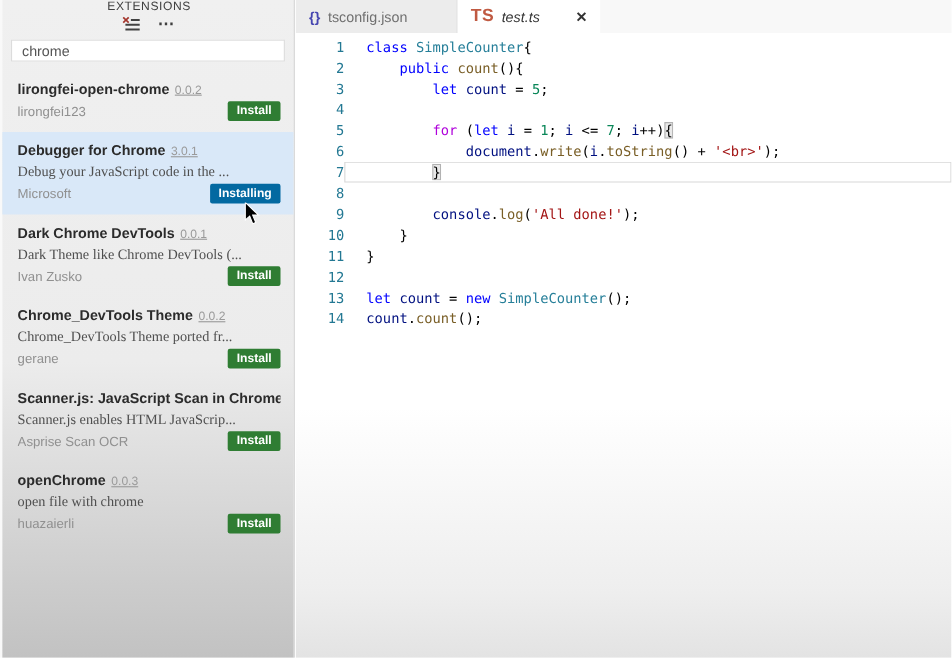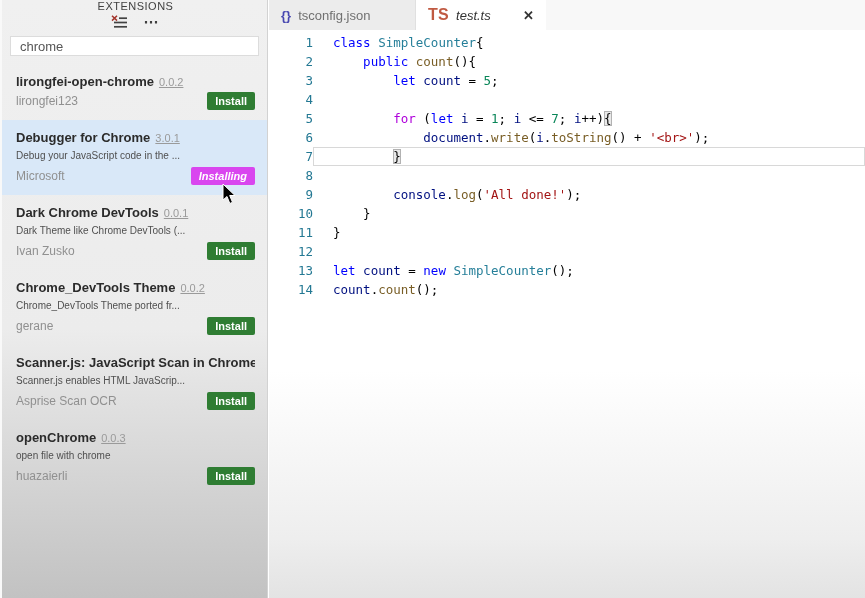--- a/index.html
+++ b/index.html
@@ -38,31 +38,31 @@
     font-size:13px; color:#555555; padding:0 9px; outline:none;
   }
 
   .ext-list { margin-top:2px; }
   .ext-item { padding:7px 12px 8px 14px; }
   .ext-item.selected { background:#d9e8f8; }
   .ext-row1 { height:19px; line-height:19px; white-space:nowrap; overflow:hidden; }
   .ext-name { font-size:13px; font-weight:700; color:#2b2b2b; }
   .ext-version { font-size:11px; color:#9a9a9a; margin-left:5px;text-decoration:underline; }
   .ext-desc {
-    height:19px; line-height:19px; font-size:10px; color:#4f4f4f;
-    white-space:nowrap; overflow:hidden;
+    height:19px; line-height:19px; font-size:13px; color:#4f4f4f;
+    white-space:nowrap; overflow:hidden;font-family:Liberation Serif, serif;
   }
   .ext-row3 { height:22px; display:flex; align-items:center; }
   .ext-publisher { flex:1; font-size:12px; color:#909090; white-space:nowrap; overflow:hidden; }
   .ext-action {
     border:none; border-radius:2px; color:#ffffff; font-family:"Liberation Sans", sans-serif;
     font-size:11px; font-weight:700; padding:3px 8px; line-height:12px;
   }
   .ext-action.normal { background:#2f7d33;margin-left:16px; }
-  .ext-action.busy   { background:#d946ef;font-style:italic; }
+  .ext-action.busy   { background:#0369a1; }
 
   
   .editor {
     position:absolute; left:269px; top:0; width:596px; height:598px;
     background:linear-gradient(180deg,#ffffff 0%,#ffffff 62%,#eeeeee 90%,#e3e3e3 100%);
   }
   .tabbar {
     height:30px; display:flex; background:#f4f4f4; align-items:stretch;
   }
   .tab {

